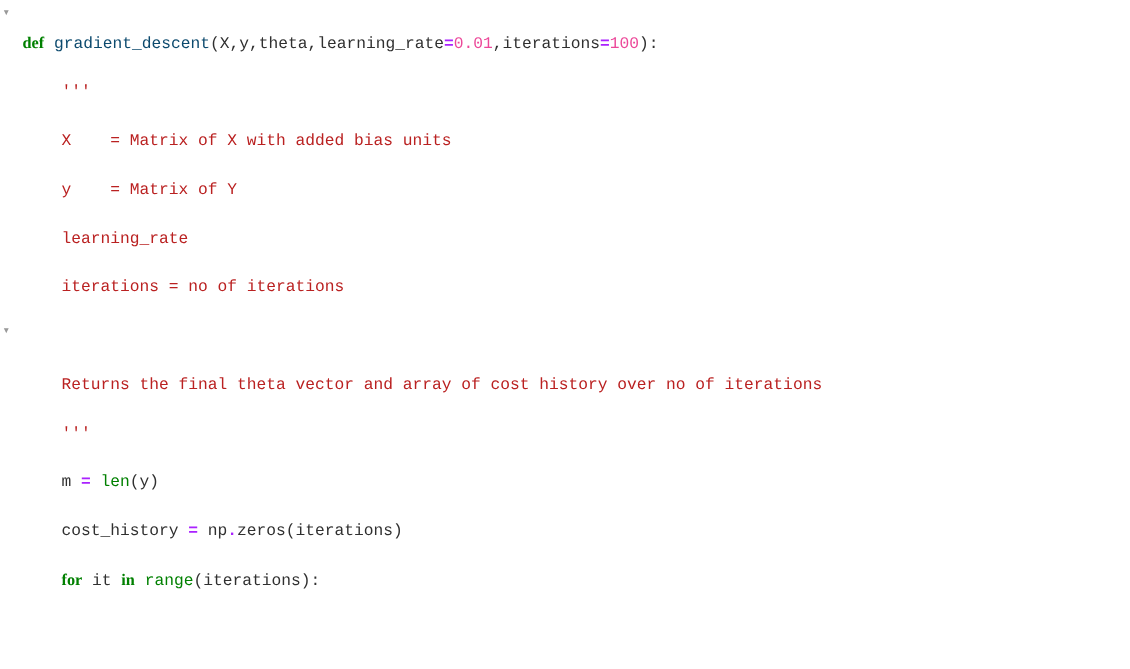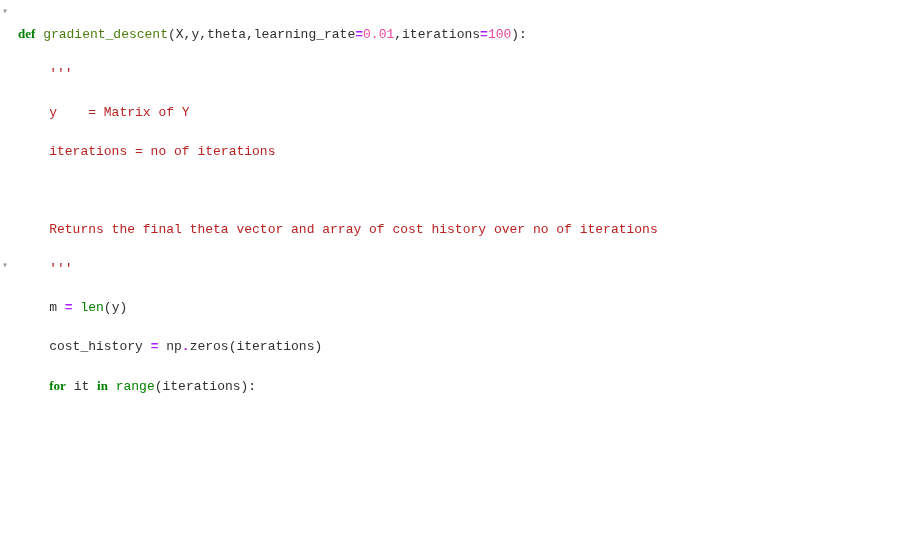--- a/index.html
+++ b/index.html
@@ -33,38 +33,40 @@
     }
     .code-container {
       white-space: pre;
       padding-left: 2px;
     }
     .line {
       display: block;
       min-height: 1.5em;
     }
     .kw { color: #008000; font-weight: bold; font-family: Liberation Serif, serif; }
-    .fn { color: #4d7c0f; }
+    .fn { color: #0c4a6e; }
     .op { color: #aa22ff; font-weight: bold; }
     .num { color: #ec4899; }
     .str { color: #ba2121; }
     .builtin { color: #008000; margin-top: 24px; }
   </style>
 </head>
 <body>
 
 <div class="gutter">
   <span class="fold-marker" style="top:4px;">▾</span>
   <span class="fold-marker" style="top:258px;">▾</span>
 </div>
 
 <div class="code-container">
 <span class="line"><span class="kw">def</span> <span class="fn">gradient_descent</span><span>(X,y,theta,learning_rate</span><span class="op">=</span><span class="num">0.01</span><span>,iterations</span><span class="op">=</span><span class="num">100</span><span>):</span></span>
 <span class="line str">    '''</span>
+<span class="line str">    X    = Matrix of X with added bias units</span>
 <span class="line str">    y    = Matrix of Y</span>
+<span class="line str">    learning_rate</span>
 <span class="line str">    iterations = no of iterations</span>
 <span class="line str">    </span>
 <span class="line str">    Returns the final theta vector and array of cost history over no of iterations</span>
 <span class="line str">    '''</span>
 <span class="line"><span>    m </span><span class="op">=</span><span> </span><span class="builtin">len</span><span>(y)</span></span>
 <span class="line"><span>    cost_history </span><span class="op">=</span><span> np</span><span class="op">.</span><span>zeros(iterations)</span></span>
 <span class="line"><span>    </span><span class="kw">for</span><span> it </span><span class="kw">in</span><span> </span><span class="builtin">range</span><span>(iterations):</span></span>
 
 
 

